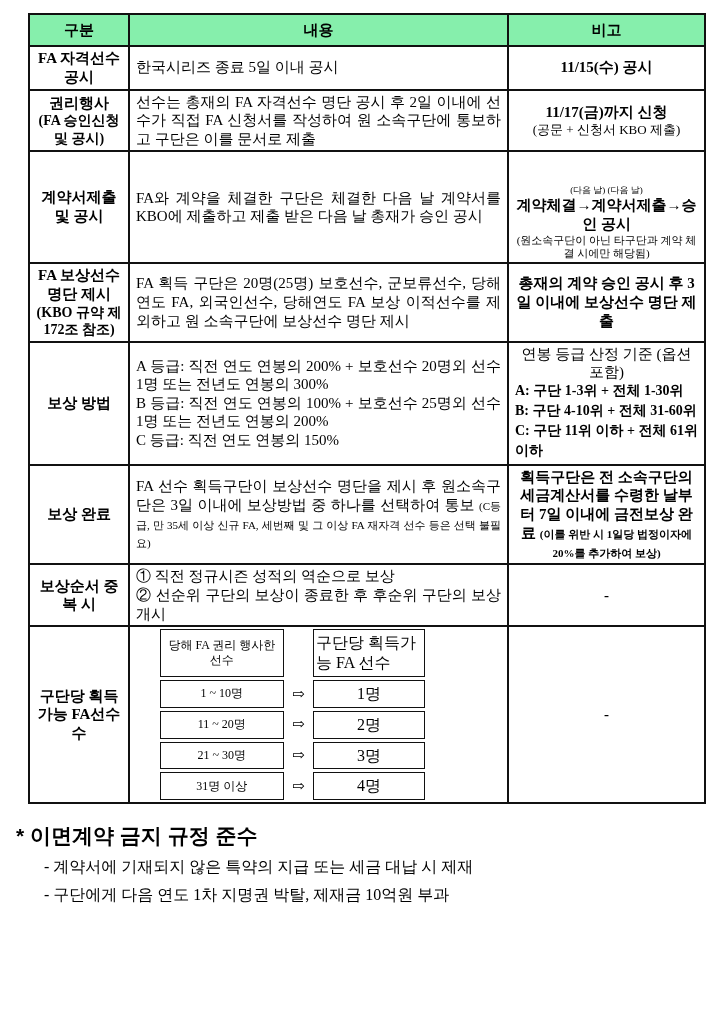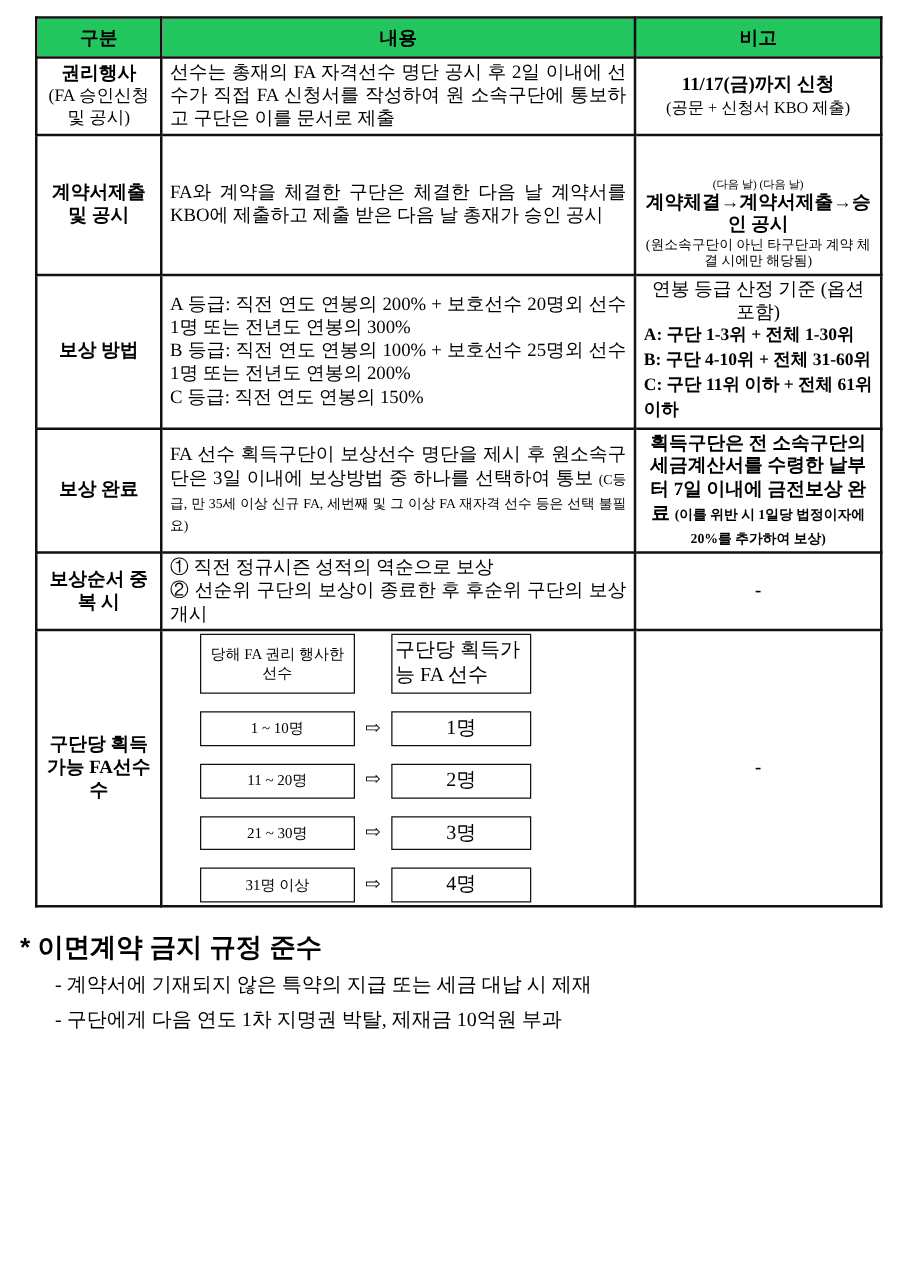--- a/index.html
+++ b/index.html
@@ -9,37 +9,37 @@
     position:relative;overflow:hidden;
   }
   table.main{
     border-collapse:collapse;table-layout:fixed;
     width:676px;margin:13px 0 0 28px;
   }
   table.main td,table.main th{
     border:2px solid #111;padding:2px 6px;vertical-align:middle;
     overflow:hidden;
   }
-  th.hdr{background:#22c55e;font-size:15px;font-weight:bold;text-align:center;height:26px;}
+  th.hdr{background:#86efac;font-size:15px;font-weight:bold;text-align:center;height:26px;}
   td.cat{width:100px;text-align:center;font-weight:bold;font-size:15px;line-height:1.25;}
-  .cat-sub{font-weight:normal;font-size:14px;display:block;}
+  .cat-sub{font-weight:bold;font-size:14px;display:block;}
   td.content{width:379px;font-size:15px;line-height:1.24;text-align:justify;}
   td.note{width:197px;text-align:center;font-size:15px;font-weight:bold;line-height:1.25;}
   .note-sub{font-weight:normal;font-size:13px;display:block;}
   .note-sub-sm{font-weight:normal;font-size:11px;display:block;line-height:1.2;}
   .note-top-sm{font-weight:normal;font-size:9px;display:block;line-height:1.1;}
   .note-normal{font-weight:normal;}
   .note-flow{font-weight:normal;text-align:left;font-size:15px;}
   .content-line{display:block;}
   .small-inline{font-size:11px;}
   .note-title{font-weight:normal;font-size:15px;text-align:center;display:block;line-height:1.2;}
   .grade-line{display:block;text-align:left;font-size:14px;font-weight:bold;line-height:1.45;}
   .dash{font-weight:normal;}
   
-  .itable{display:flex;flex-direction:column;gap:14px;width:265px;padding-left:24px;}
+  .itable{display:flex;flex-direction:column;gap:3px;width:265px;padding-left:24px;}
   .itr{display:flex;align-items:stretch;}
   .itc1{width:120px;border:1.5px solid #111;text-align:center;font-size:12px;padding:3px 2px;display:flex;align-items:center;justify-content:center;}
   .iarrow{width:30px;display:flex;align-items:center;justify-content:center;font-size:15px;}
   .itc2{width:108px;border:1.5px solid #111;text-align:left;font-size:16px;padding:3px 2px;display:flex;align-items:center;justify-content:center;}
   
   .footer{margin:18px 0 0 16px;}
   .footer-title{font-size:21px;font-weight:bold;font-family:"Liberation Sans","DejaVu Sans",sans-serif;}
   .footer-item{font-size:16px;margin:7px 0 0 28px;line-height:1.3;}
 </style>
 </head>
@@ -51,20 +51,25 @@
       <col style="width:379px">
       <col style="width:197px">
     </colgroup>
   <tbody>
       <tr>
     <th class="hdr">구분</th>
     <th class="hdr">내용</th>
     <th class="hdr">비고</th>
   </tr>
 
+  <tr style="height:42px;">
+    <td class="cat">FA 자격선수 공시</td>
+    <td class="content">한국시리즈 종료 5일 이내 공시</td>
+    <td class="note">11/15(수) 공시</td>
+  </tr>
 
   <tr style="height:56px;">
     <td class="cat">
       <span>권리행사</span>
       <span class="cat-sub">(FA 승인신청 및 공시)</span>
     </td>
     <td class="content">선수는 총재의 FA 자격선수 명단 공시 후 2일 이내에 선수가 직접 FA 신청서를 작성하여 원 소속구단에 통보하고 구단은 이를 문서로 제출</td>
     <td class="note">
       <span>11/17(금)까지 신청</span>
       <span class="note-sub">(공문 + 신청서 KBO 제출)</span>
@@ -76,20 +81,28 @@
   <tr style="height:78px;">
     <td class="cat">계약서제출 및 공시</td>
     <td class="content">FA와 계약을 체결한 구단은 체결한 다음 날 계약서를 KBO에 제출하고 제출 받은 다음 날 총재가 승인 공시</td>
     <td class="note note-flow">
       <span class="note-top-sm" style="text-align:center;margin-top:32px;">(다음 날)    (다음 날)</span>
       <span>계약체결→계약서제출→승인 공시</span>
       <span class="note-sub-sm" style="text-align:center;">(원소속구단이 아닌 타구단과 계약 체결 시에만 해당됨)</span>
     </td>
   </tr>
 
+  <tr style="height:75px;">
+    <td class="cat">
+      <span>FA 보상선수 명단 제시</span>
+      <span class="cat-sub">(KBO 규약 제172조 참조)</span>
+    </td>
+    <td class="content">FA 획득 구단은 20명(25명) 보호선수, 군보류선수, 당해연도 FA, 외국인선수, 당해연도 FA 보상 이적선수를 제외하고 원 소속구단에 보상선수 명단 제시</td>
+    <td class="note note-normal">총재의 계약 승인 공시 후 3일 이내에 보상선수 명단 제출</td>
+  </tr>
 
 
   <tr style="height:101px;">
     <td class="cat">보상 방법</td>
     <td class="content">
       <span class="content-line">A 등급: 직전 연도 연봉의 200% + 보호선수 20명외 선수 1명 또는 전년도 연봉의 300%</span>
       <span class="content-line">B 등급: 직전 연도 연봉의 100% + 보호선수 25명외 선수 1명 또는 전년도 연봉의 200%</span>
       <span class="content-line">C 등급: 직전 연도 연봉의 150%</span>
     </td>
     <td class="note">

